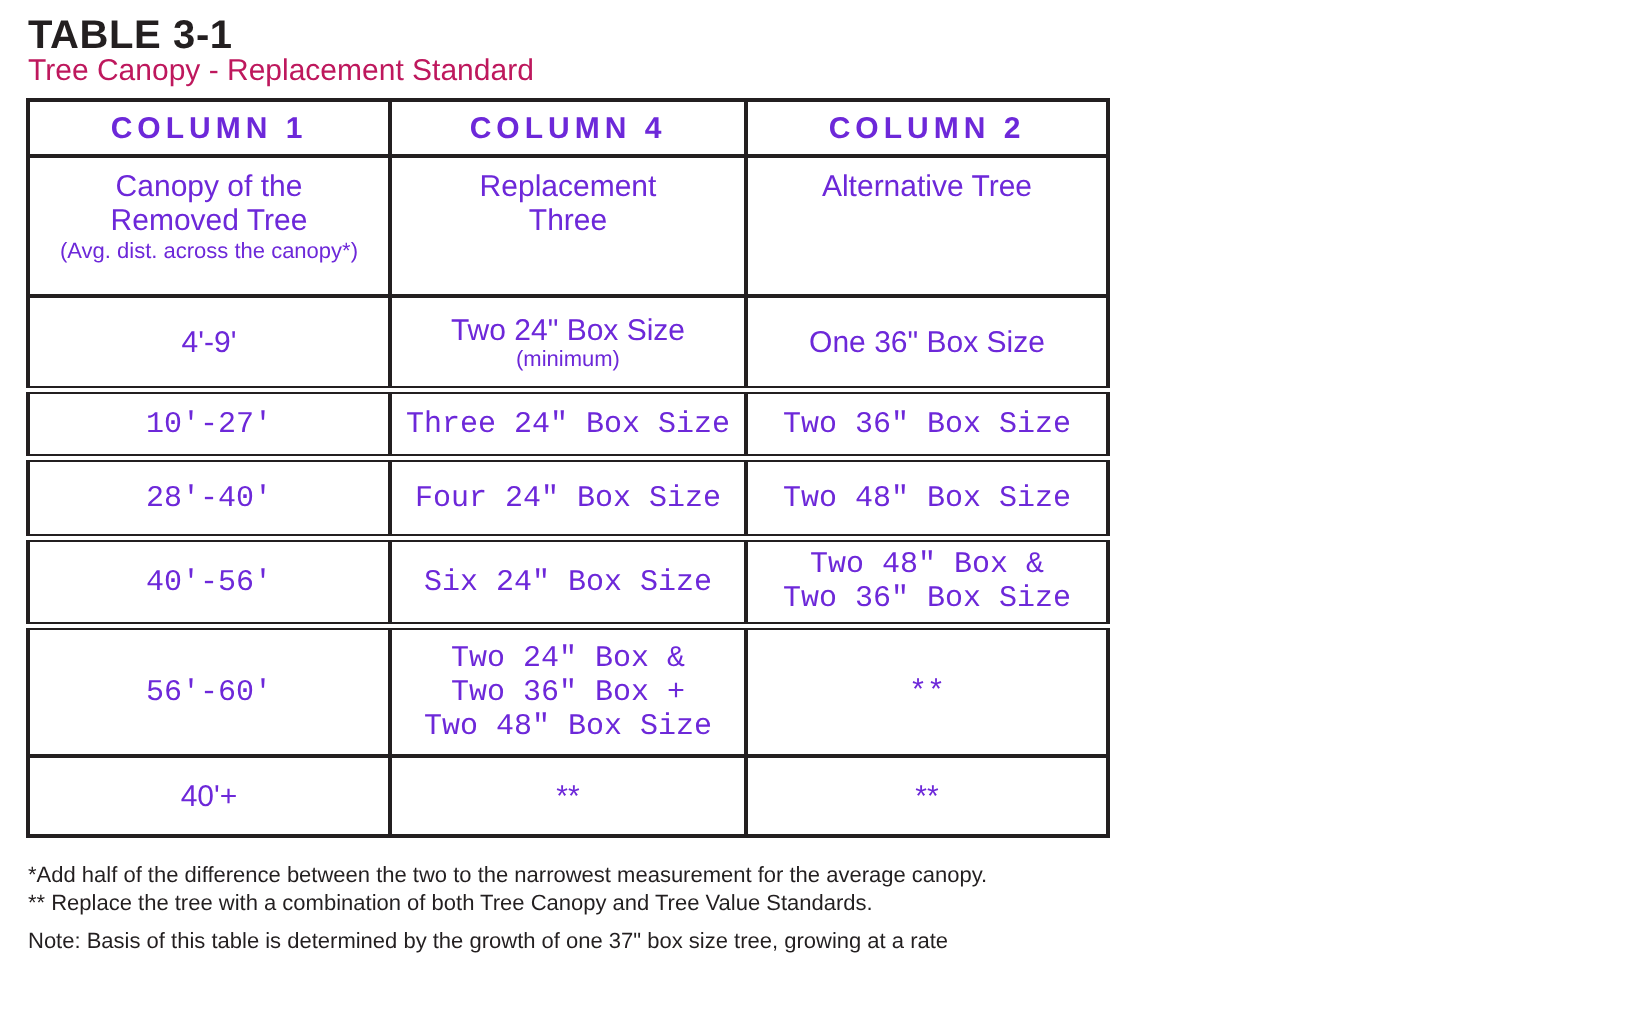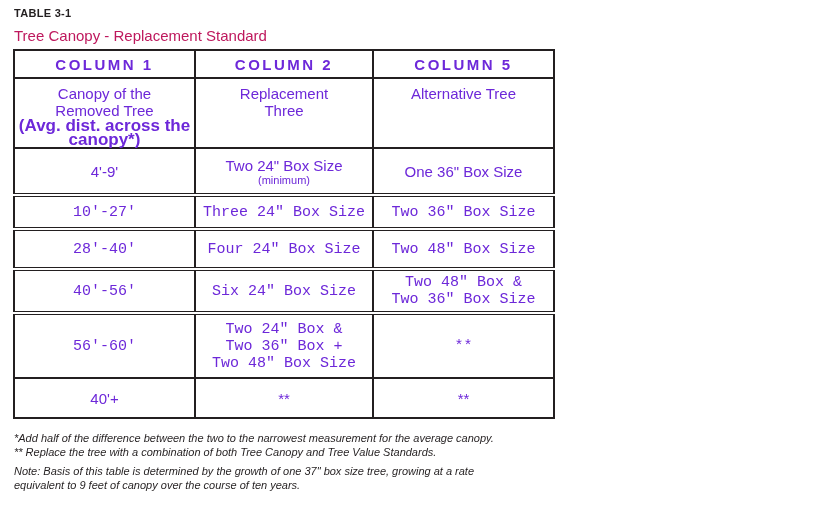--- a/index.html
+++ b/index.html
@@ -3,77 +3,77 @@
   <meta charset="utf-8">
   <style>
     html, body { margin: 0; padding: 0; background: #ffffff; }
     body {
       width: 818px; height: 507px; position: relative; overflow: hidden;
       font-family: "Liberation Sans", sans-serif; color: #231f20;
     }
     .title {
       position: absolute; left: 14px; top: 7px;
       font-family: "Liberation Sans", sans-serif; font-weight: 900;
-      font-size: 11px; letter-spacing: 0.3px; color: #231f20;
+      font-size: 20px; letter-spacing: 0.3px; color: #231f20;
     }
     .subtitle {
       position: absolute; left: 14px; top: 27px;
       font-size: 15px; color: #be185d;
     }
     table.main {
       position: absolute; left: 13px; top: 49px;
       width: 540px; border-collapse: collapse; table-layout: fixed;
     }
     table.main td {
       border: 2px solid #231f20; text-align: center; vertical-align: middle;
       padding: 0; font-size: 15px; line-height: 17px; color: #6d28d9;
     }
     table.main col.c1 { width: 181px; }
     table.main col.c2 { width: 178px; }
     table.main col.c3 { width: 181px; }
     .hdr td {
       height: 26px; font-weight: 900; font-size: 15px; letter-spacing: 2.5px;
     }
     .subhdr td { height: 62px; vertical-align: top !important; padding-top: 6px !important; }
-    .small { font-size: 17px; line-height: 14px; display: block; font-weight: bold; }
+    .small { font-size: 11px; line-height: 14px; display: block; }
     .tiny { font-size: 11px; line-height: 12px; display: block; }
     tr.r1 td { height: 44px; }
     tr.r2 td { height: 30px; }
     tr.r3 td { height: 36px; }
     tr.r4 td { height: 40px; border-radius: 21px; }
     tr.r5 td { height: 62px; }
     tr.r6 td { height: 38px; }
     
     tr.dbl td { border-top: 4px double #231f20; font-family: Liberation Mono, monospace; }
     .stars { font-size: 11px; }
     .line { display: block; }
     .footnotes {
       position: absolute; left: 14px; top: 431px; width: 560px;
       font-size: 11px; line-height: 14px; color: #231f20;
     }
-    .footnotes p { margin: 0; font-style: italic; }
+    .footnotes p { margin: 0; }
     .note { margin-top: 5px !important; }
   </style>
 </head>
 <body>
 
 <div class="title">TABLE 3-1</div>
 <div class="subtitle">Tree Canopy -  Replacement Standard</div>
 
 <table class="main">
   <colgroup>
       <col class="c1">
       <col class="c2">
       <col class="c3">
     </colgroup>
   <tbody>
       <tr class="hdr">
     <td>COLUMN 1</td>
+    <td>COLUMN 4</td>
     <td>COLUMN 2</td>
-    <td>COLUMN 5</td>
   </tr>
   <tr class="subhdr">
     <td>
       <span class="line">Canopy of the</span>
       <span class="line">Removed Tree</span>
       <span class="small">(Avg. dist. across the canopy*)</span>
     </td>
     <td>
       <span class="line">Replacement</span>
       <span class="line">Three</span>
@@ -122,14 +122,13 @@
     <td class="stars">**</td>
     <td class="stars">**</td>
   </tr>
 </tbody>
   </table>
 
 <div class="footnotes">
   <p>*Add half of the difference between the two to the narrowest measurement for the average canopy.</p>
   <p>** Replace the tree with a combination of both Tree Canopy and Tree Value Standards.</p>
   <p class="note">Note: Basis of this table is determined by the growth of one 37" box size tree, growing at a rate</p>
-  <p>equivalent to 9 feet of canopy over the course of ten years.</p>
 </div>
 
 </body></html>

